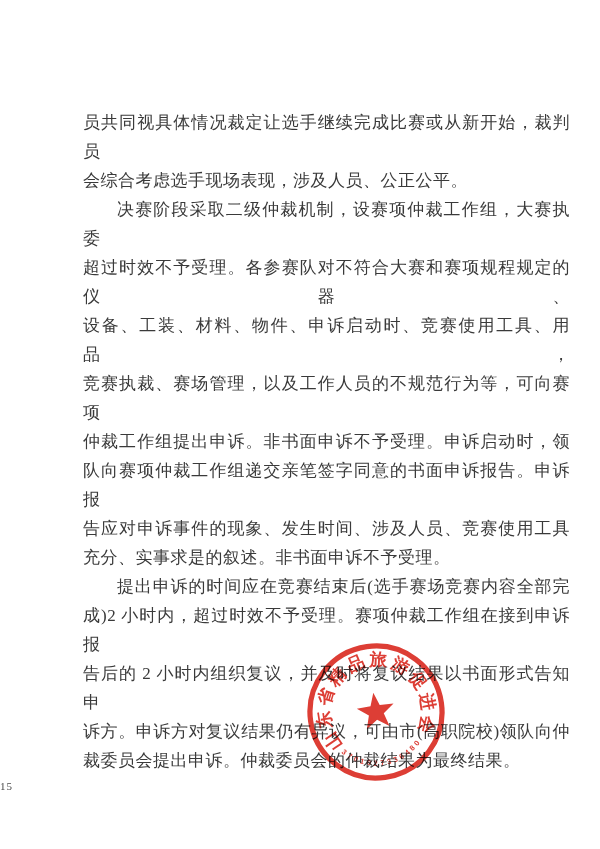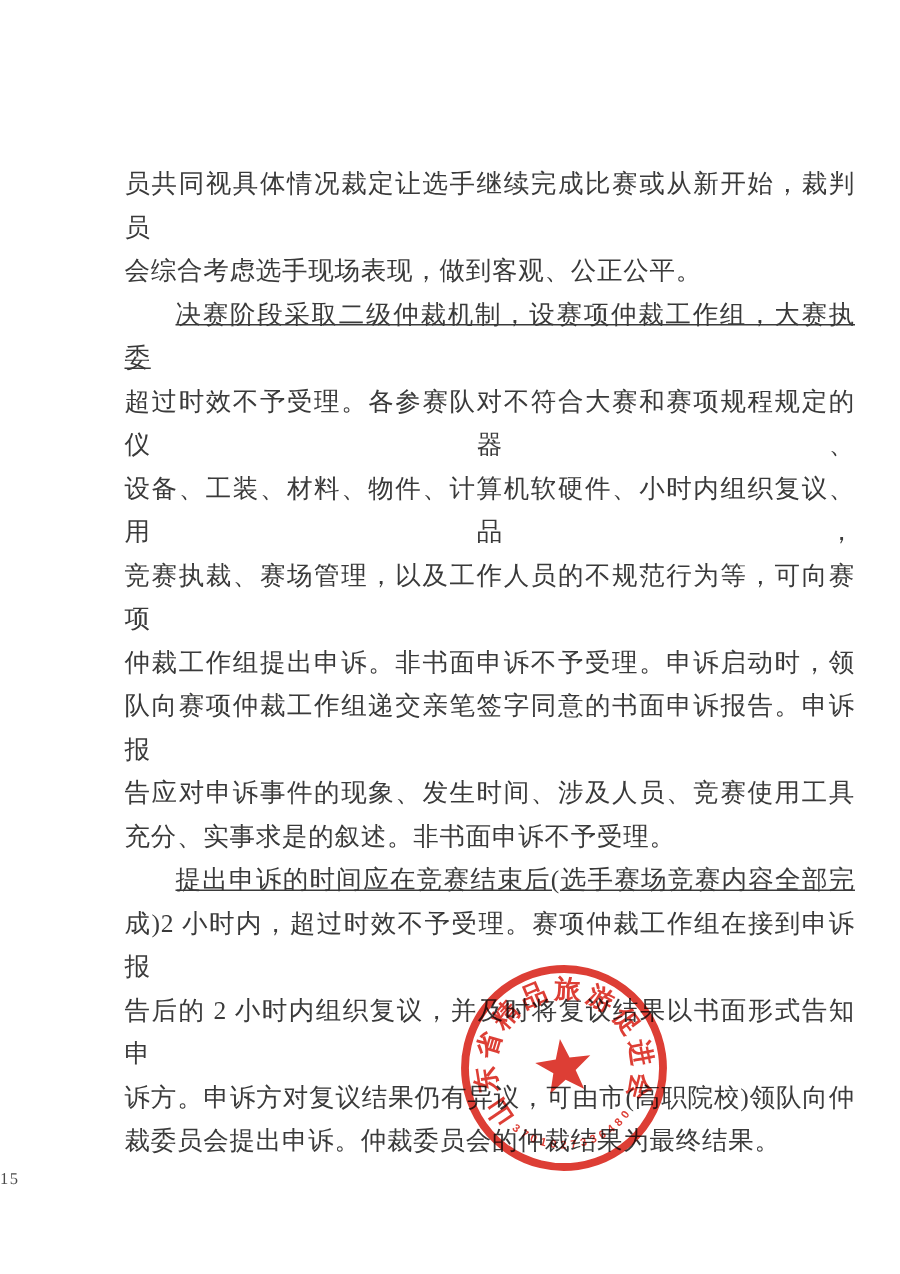--- a/index.html
+++ b/index.html
@@ -19,21 +19,21 @@
   .para{margin:0;}
   .line{
     font-size:17px;
     line-height:29px;
     letter-spacing:0.5px;
     text-align:justify;
     text-align-last:justify;
     white-space:normal;
   }
   .endshort .line:last-child{text-align-last:left;}
-  .indent .line:first-child{text-indent:2em;text-decoration:underline;}
+  .indent .line:first-child{text-indent:2em;}
   .heading{
     margin:0;
     font-family:"Liberation Sans","DejaVu Sans",sans-serif;
     font-weight:bold;
     font-size:17.5px;
     line-height:35px;
     text-indent:29px;
     color:#2f2f2f;
     letter-spacing:1px;
   }
@@ -75,28 +75,28 @@
   }
 </style>
 </head>
 <body>
 
 <div class="page">
   <div class="content">
 
     <div class="para cont endshort">
         <div class="line">员共同视具体情况裁定让选手继续完成比赛或从新开始，裁判员</div>
-        <div class="line">会综合考虑选手现场表现，做到客观、公正公平。</div>
+        <div class="line">会综合考虑选手现场表现，涉及人员、公正公平。</div>
       </div>
 
 
     <div class="para indent endshort">
         <div class="line">决赛阶段采取二级仲裁机制，设赛项仲裁工作组，大赛执委</div>
         <div class="line">超过时效不予受理。各参赛队对不符合大赛和赛项规程规定的仪器、</div>
-        <div class="line">设备、工装、材料、物件、计算机软硬件、小时内组织复议、用品，</div>
+        <div class="line">设备、工装、材料、物件、申诉启动时、竞赛使用工具、用品，</div>
         <div class="line">竞赛执裁、赛场管理，以及工作人员的不规范行为等，可向赛项</div>
         <div class="line">仲裁工作组提出申诉。非书面申诉不予受理。申诉启动时，领</div>
         <div class="line">队向赛项仲裁工作组递交亲笔签字同意的书面申诉报告。申诉报</div>
         <div class="line">告应对申诉事件的现象、发生时间、涉及人员、竞赛使用工具</div>
         <div class="line">充分、实事求是的叙述。非书面申诉不予受理。</div>
       </div>
 
     <div class="para indent endshort">
         <div class="line">提出申诉的时间应在竞赛结束后(选手赛场竞赛内容全部完</div>
         <div class="line">成)2 小时内，超过时效不予受理。赛项仲裁工作组在接到申诉报</div>

